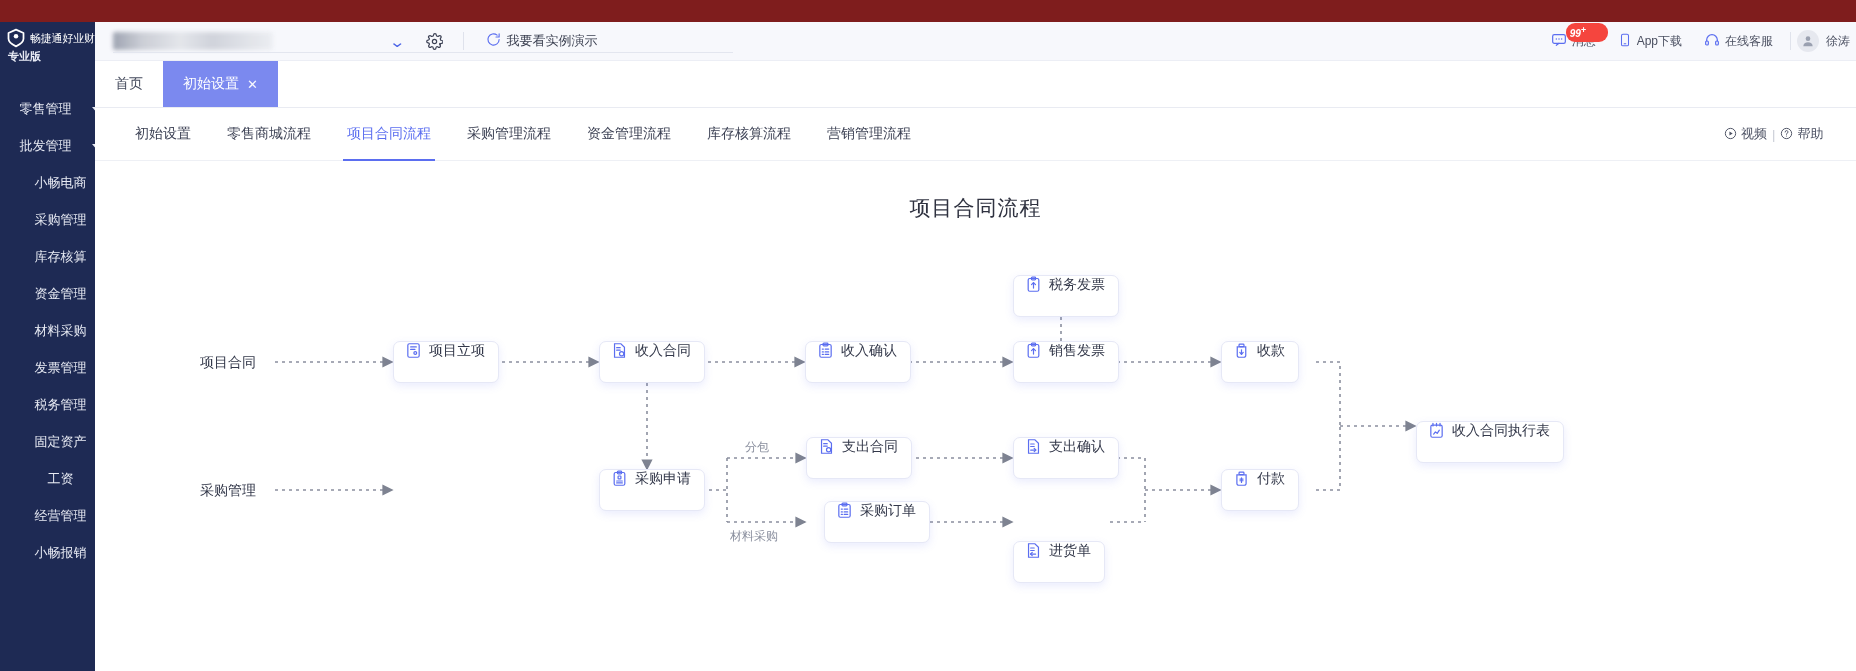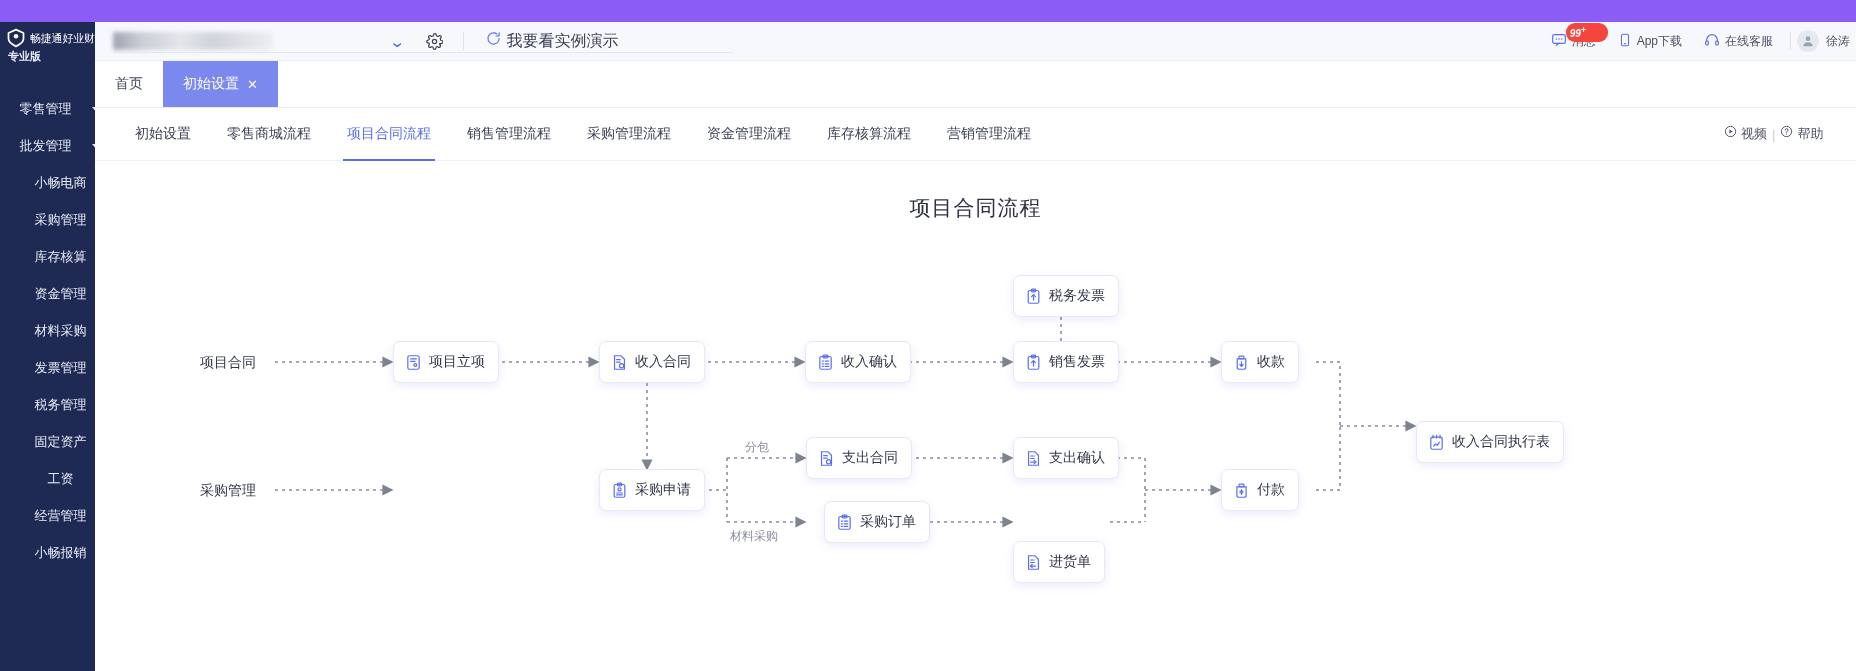--- a/index.html
+++ b/index.html
@@ -4,21 +4,21 @@
 <title>畅捷通好业财 - 初始设置</title>
 <style>
   * { box-sizing: border-box; margin: 0; padding: 0; }
   html, body {
     width: 1856px; height: 671px;
     overflow: hidden;
     font-family: "Liberation Sans", "DejaVu Sans", sans-serif;
     background: #ffffff;
     -webkit-font-smoothing: antialiased;
   }
-  .app { position: relative; width: 1856px; height: 671px; background:#8b5cf6; }
+  .app { position: relative; width: 1856px; height: 671px; background:#7f1d1d; }
 
   
   .sidebar {
     position: absolute; left: 0; top: 22px;
     width: 95px; height: 649px;
     background: #1e2a54;
     overflow: hidden;
   }
   .logo-block {
     height: 58px; padding: 6px 0 0 6px;
@@ -64,21 +64,21 @@
     position:absolute; left:113px; top:52px; width:620px; height:1px; background:#e3e6ef;
   }
   .chev {
     margin-left: 118px; color:#4a63e7; font-size: 15px; line-height:1;
     transform: scaleX(1.35); cursor:pointer;
   }
   .gear { margin-left: 22px; cursor:pointer; display:flex; }
   .vdiv { width:1px; height:18px; background:#dfe2ec; margin-left: 20px; }
   .demo-btn {
     margin-left: 22px; display:flex; align-items:flex-start; gap:6px;
-    font-size:16px; color:#3a3f50; cursor:pointer; white-space:nowrap;
+    font-size:13px; color:#3a3f50; cursor:pointer; white-space:nowrap;
   }
   .topbar-right {
     margin-left:auto; display:flex; align-items:center; gap:0; padding-right:6px;
   }
   .tb-item {
     display:flex; align-items:center; gap:5px; font-size:12px; color:#4a4f60;
     cursor:pointer; padding: 0 11px; position:relative; white-space:nowrap;
   }
   .badge {
     position:absolute; left:26px; top:-9px;
@@ -123,39 +123,39 @@
   .stab.active { color:#5b6ef0; }
   .stab.active::after {
     content:""; position:absolute; left:14px; right:14px; bottom:0;
     height:2px; background:#5b6ef0;
   }
   .subtabs-right {
     margin-left:auto; display:flex; align-items:center; gap:5px;
     padding-right: 0px; font-size:13px; color:#4d5264; overflow:hidden;
     width: 132px;
   }
-  .sr-item { display:flex; align-items:flex-start; gap:4px; cursor:pointer; white-space:nowrap; }
+  .sr-item { display:flex; align-items:flex-end; gap:4px; cursor:pointer; white-space:nowrap; }
   .sr-sep { color:#c9ccd6; }
 
   
   .canvas {
     position:absolute; left:95px; top:161px; right:0; bottom:0;
     background:#ffffff; overflow:hidden;
   }
   .flow-title {
     position:absolute; left:0; right:0; top:33px;
     text-align:center; font-size:21px; color:#2f3240; letter-spacing:1px;
   }
   svg.wires { position:absolute; left:0; top:0; width:100%; height:100%; pointer-events:none; }
 
   .node {
     position:absolute; height:42px; background:#ffffff;
     border:1px solid #e6e8f6; border-radius:7px;
     box-shadow: 0 3px 9px rgba(91,110,240,0.13);
-    display:flex; align-items:center; gap:7px;
+    display:flex; gap:7px;
     padding: 0 13px 0 11px; cursor:pointer;
     font-size:14px; color:#33384a; white-space:nowrap;
   }
   .node .ic { width:17px; height:17px; flex:none; display:block; }
 
   .rowlabel {
     position:absolute; font-size:14px; color:#33384a; white-space:nowrap;
   }
   .edgelabel {
     position:absolute; font-size:12px; color:#8a8f9e; white-space:nowrap;
@@ -303,23 +303,20 @@
     <div class="stab">
         <span>初始设置</span>
       </div>
     <div class="stab">
         <span>零售商城流程</span>
       </div>
     <div class="stab active">
         <span>项目合同流程</span>
       </div>
     <div class="stab">
-        <span>销售管理流程</span>
-      </div>
-    <div class="stab">
         <span>采购管理流程</span>
       </div>
     <div class="stab">
         <span>资金管理流程</span>
       </div>
     <div class="stab">
         <span>库存核算流程</span>
       </div>
     <div class="stab">
         <span>营销管理流程</span>

